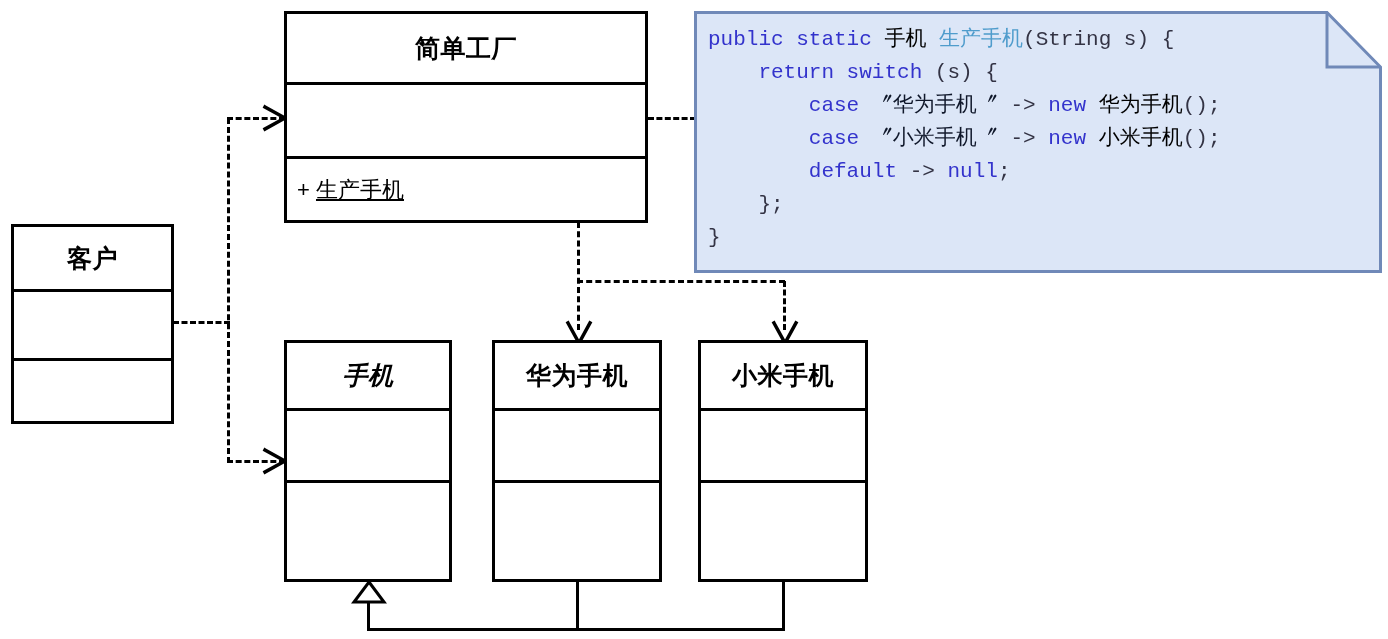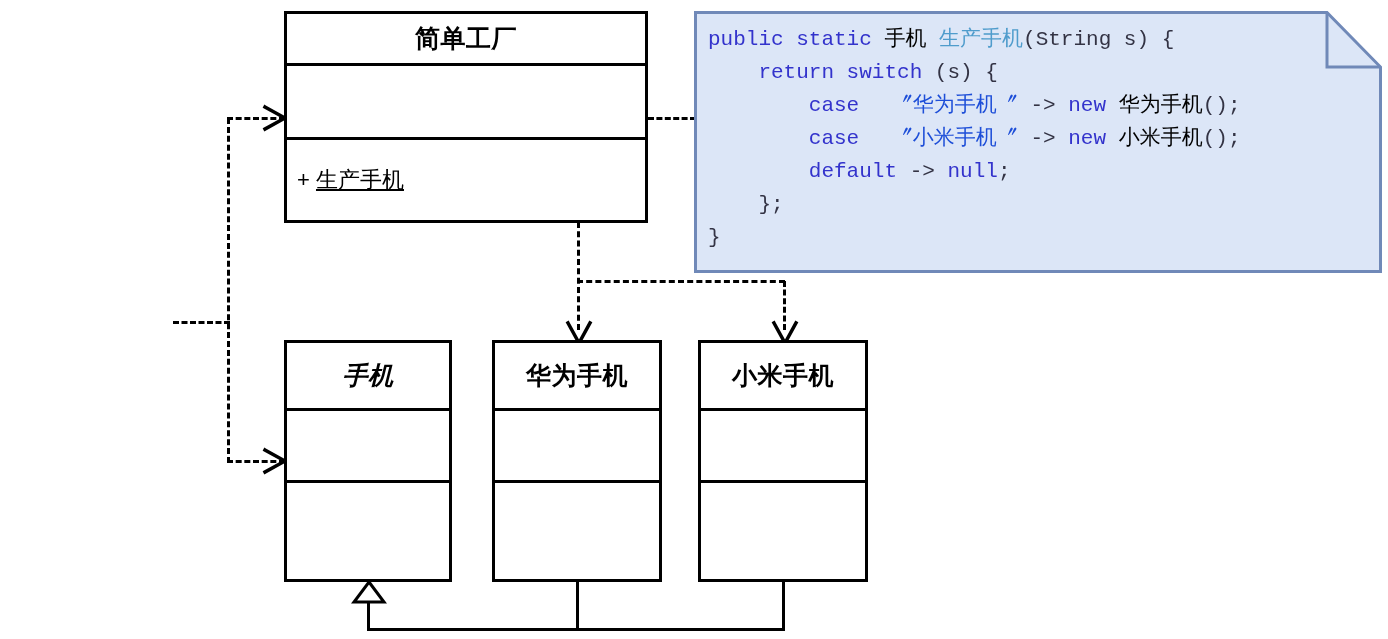--- a/index.html
+++ b/index.html
@@ -77,21 +77,21 @@
     left: 14px;
     top: 12px;
     right: 10px;
     font-family: "Liberation Mono", "DejaVu Sans Mono", monospace;
     font-size: 21px;
     line-height: 33px;
     white-space: pre;
     color: #000000;
   }
   .tok-kw   { color: #3333cc; }
-  .tok-str  { color: #1d4ed8; margin-left: 20px; }
+  .tok-str  { color: #0f172a; }
   .tok-type { color: #000000; }
   .tok-mth  { color: #4f9ccc; }
   .tok-pun  { color: #333344; }
   .v-dash {
     position: absolute;
     border-left: 3px dashed #000000;
     z-index: 2;
   }
   .h-dash {
     position: absolute;
@@ -161,23 +161,30 @@
   <div class="v-solid" style="left:782px; top:582px; height:49px;"></div>
 
   <div class="h-solid" style="left:367px; top:628px; width:418px;"></div>
 
   <div class="v-solid" style="left:367px; top:598px; height:32px;"></div>
 
   <svg class="tri-hollow" width="36" height="24" style="left:351px; top:580px;" viewBox="0 0 36 24">
     <polygon points="18,2 33,22 3,22" fill="#ffffff" stroke="#000000" stroke-width="3" stroke-linejoin="miter"></polygon>
   </svg>
 
+  <div class="uml-class" style="left:11px; top:224px; width:163px; height:200px;">
+    <div class="uml-compartment" style="height:62px;">
+      <span class="uml-name">客户</span>
+    </div>
+    <div class="uml-compartment empty" style="height:69px;"></div>
+    <div class="uml-compartment empty" style="flex:1;"></div>
+  </div>
 
   <div class="uml-class" style="left:284px; top:11px; width:364px; height:212px;">
-    <div class="uml-compartment" style="height:49px;">
+    <div class="uml-compartment" style="height:68px;">
       <span class="uml-name">简单工厂</span>
     </div>
     <div class="uml-compartment empty" style="height:74px;"></div>
     <div class="uml-compartment uml-member" style="flex:1;">
       <span>+</span>
         <span>&nbsp;</span>
         <span class="static-name">生产手机</span>
     </div>
   </div>
 

